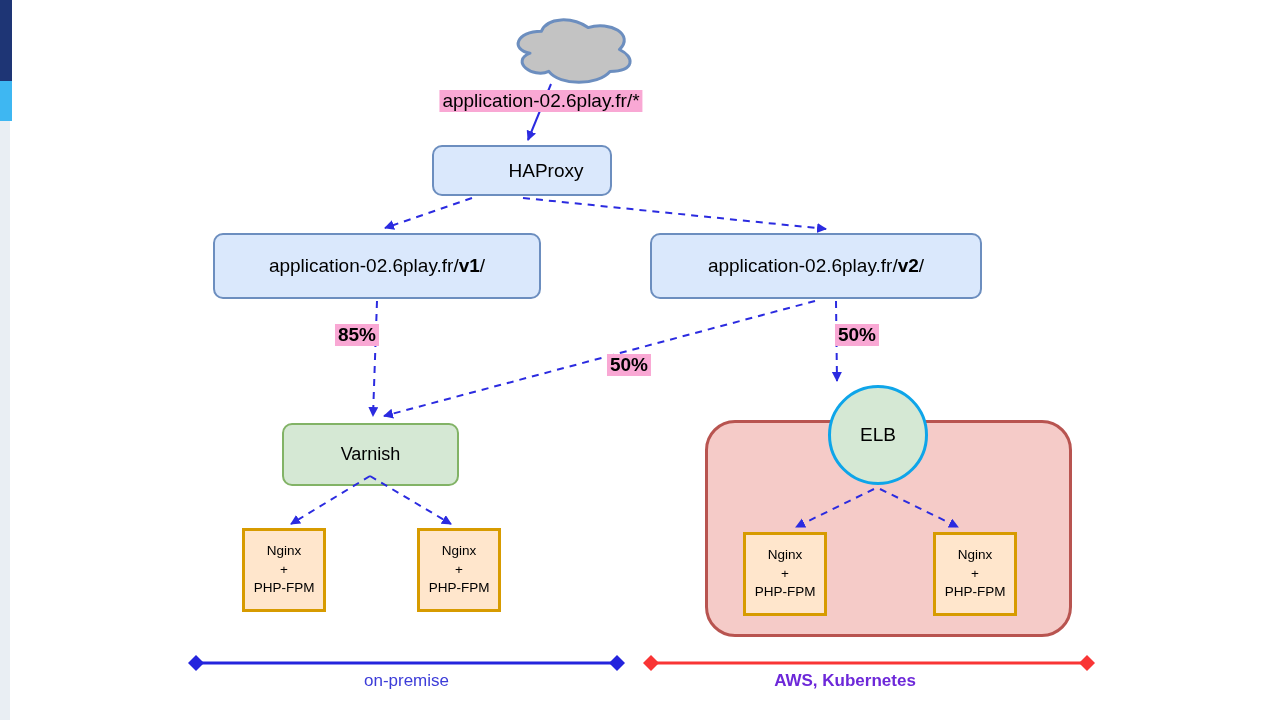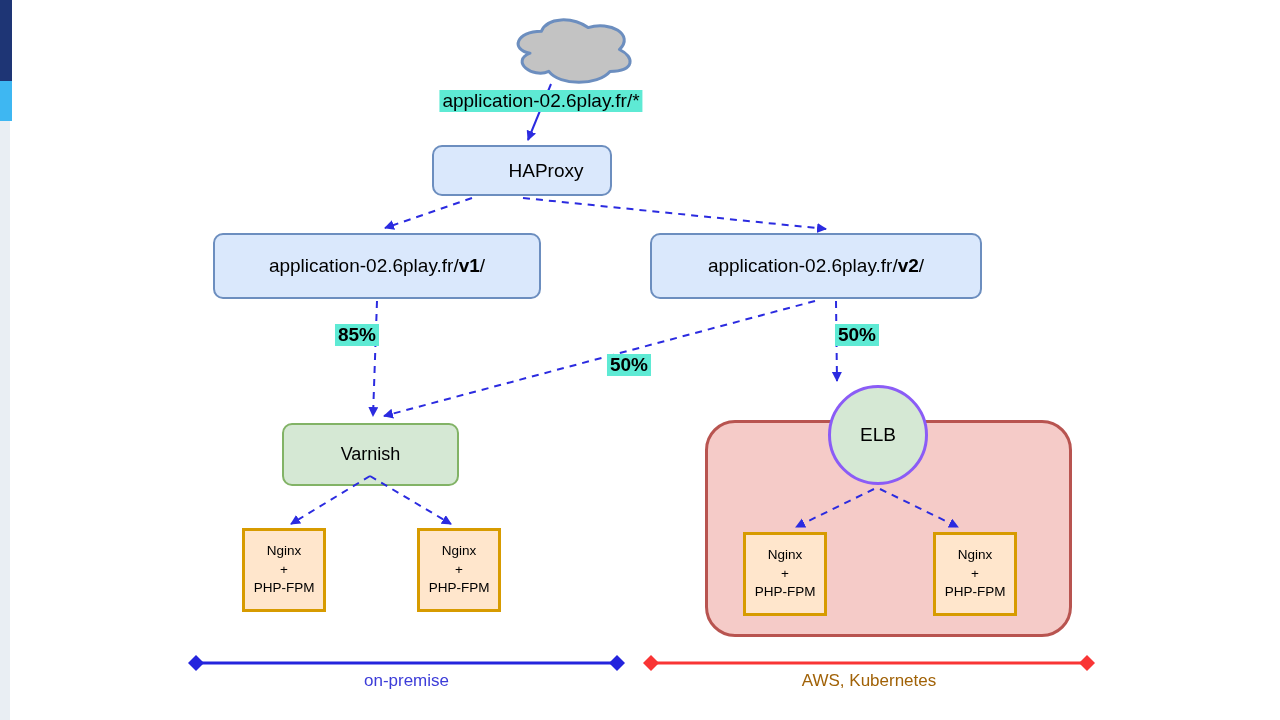--- a/index.html
+++ b/index.html
@@ -47,21 +47,21 @@
   }
   #aws-container {
     left: 705px; top: 420px; width: 367px; height: 217px;
     background: #f5cbc8;
     border: 3px solid #b85450;
     border-radius: 30px;
   }
   #elb-node {
     left: 828px; top: 385px; width: 100px; height: 100px;
     background: #d5e8d4;
-    border: 3px solid #8b5cf6;
+    border: 3px solid #0ea5e9;
     border-radius: 50%;
     font-size: 19px;
   }
   .nginx-node {
     background: #ffe6cc;
     border: 3px solid #d79b00;
     width: 84px; height: 84px;
     font-size: 13.5px;
     line-height: 1.4;
     flex-direction: column;
@@ -81,41 +81,41 @@
   #edges {
     position: absolute; left: 0; top: 0;
     width: 1280px; height: 720px;
     pointer-events: none;
     z-index: 5;
   }
 
   
   .float-label {
     position: absolute;
-    background: #5eead4;
+    background: #f9a8d4;
     padding: 0 3px;
     white-space: nowrap;
     z-index: 6;
     transform: translateX(-50%);
   }
   #cloud-label { left: 541px; top: 90px; font-size: 19px; }
   .pct-label { font-weight: bold; font-size: 19px; }
   #pct-100      { left: 357px; top: 324px; }
   #pct-50-left  { left: 629px; top: 354px; }
   #pct-50-right { left: 857px; top: 324px; }
 
   
   .zone-label {
     position: absolute;
     font-size: 17px;
     text-align: center;
     z-index: 6;
   }
   #zone-onprem { left: 193px; top: 671px; width: 427px; color: #3c3cd8; }
-  #zone-aws    { left: 648px; top: 671px; width: 442px; color: #a16207; }
+  #zone-aws    { left: 624px; top: 671px; width: 442px; color: #6d28d9; font-weight: bold; }
 </style>
 </head>
 <body>
 
 <div id="canvas">
 
   <div class="bar bar-navy"></div>
   <div class="bar bar-cyan"></div>
   <div class="bar bar-gray"></div>
 

